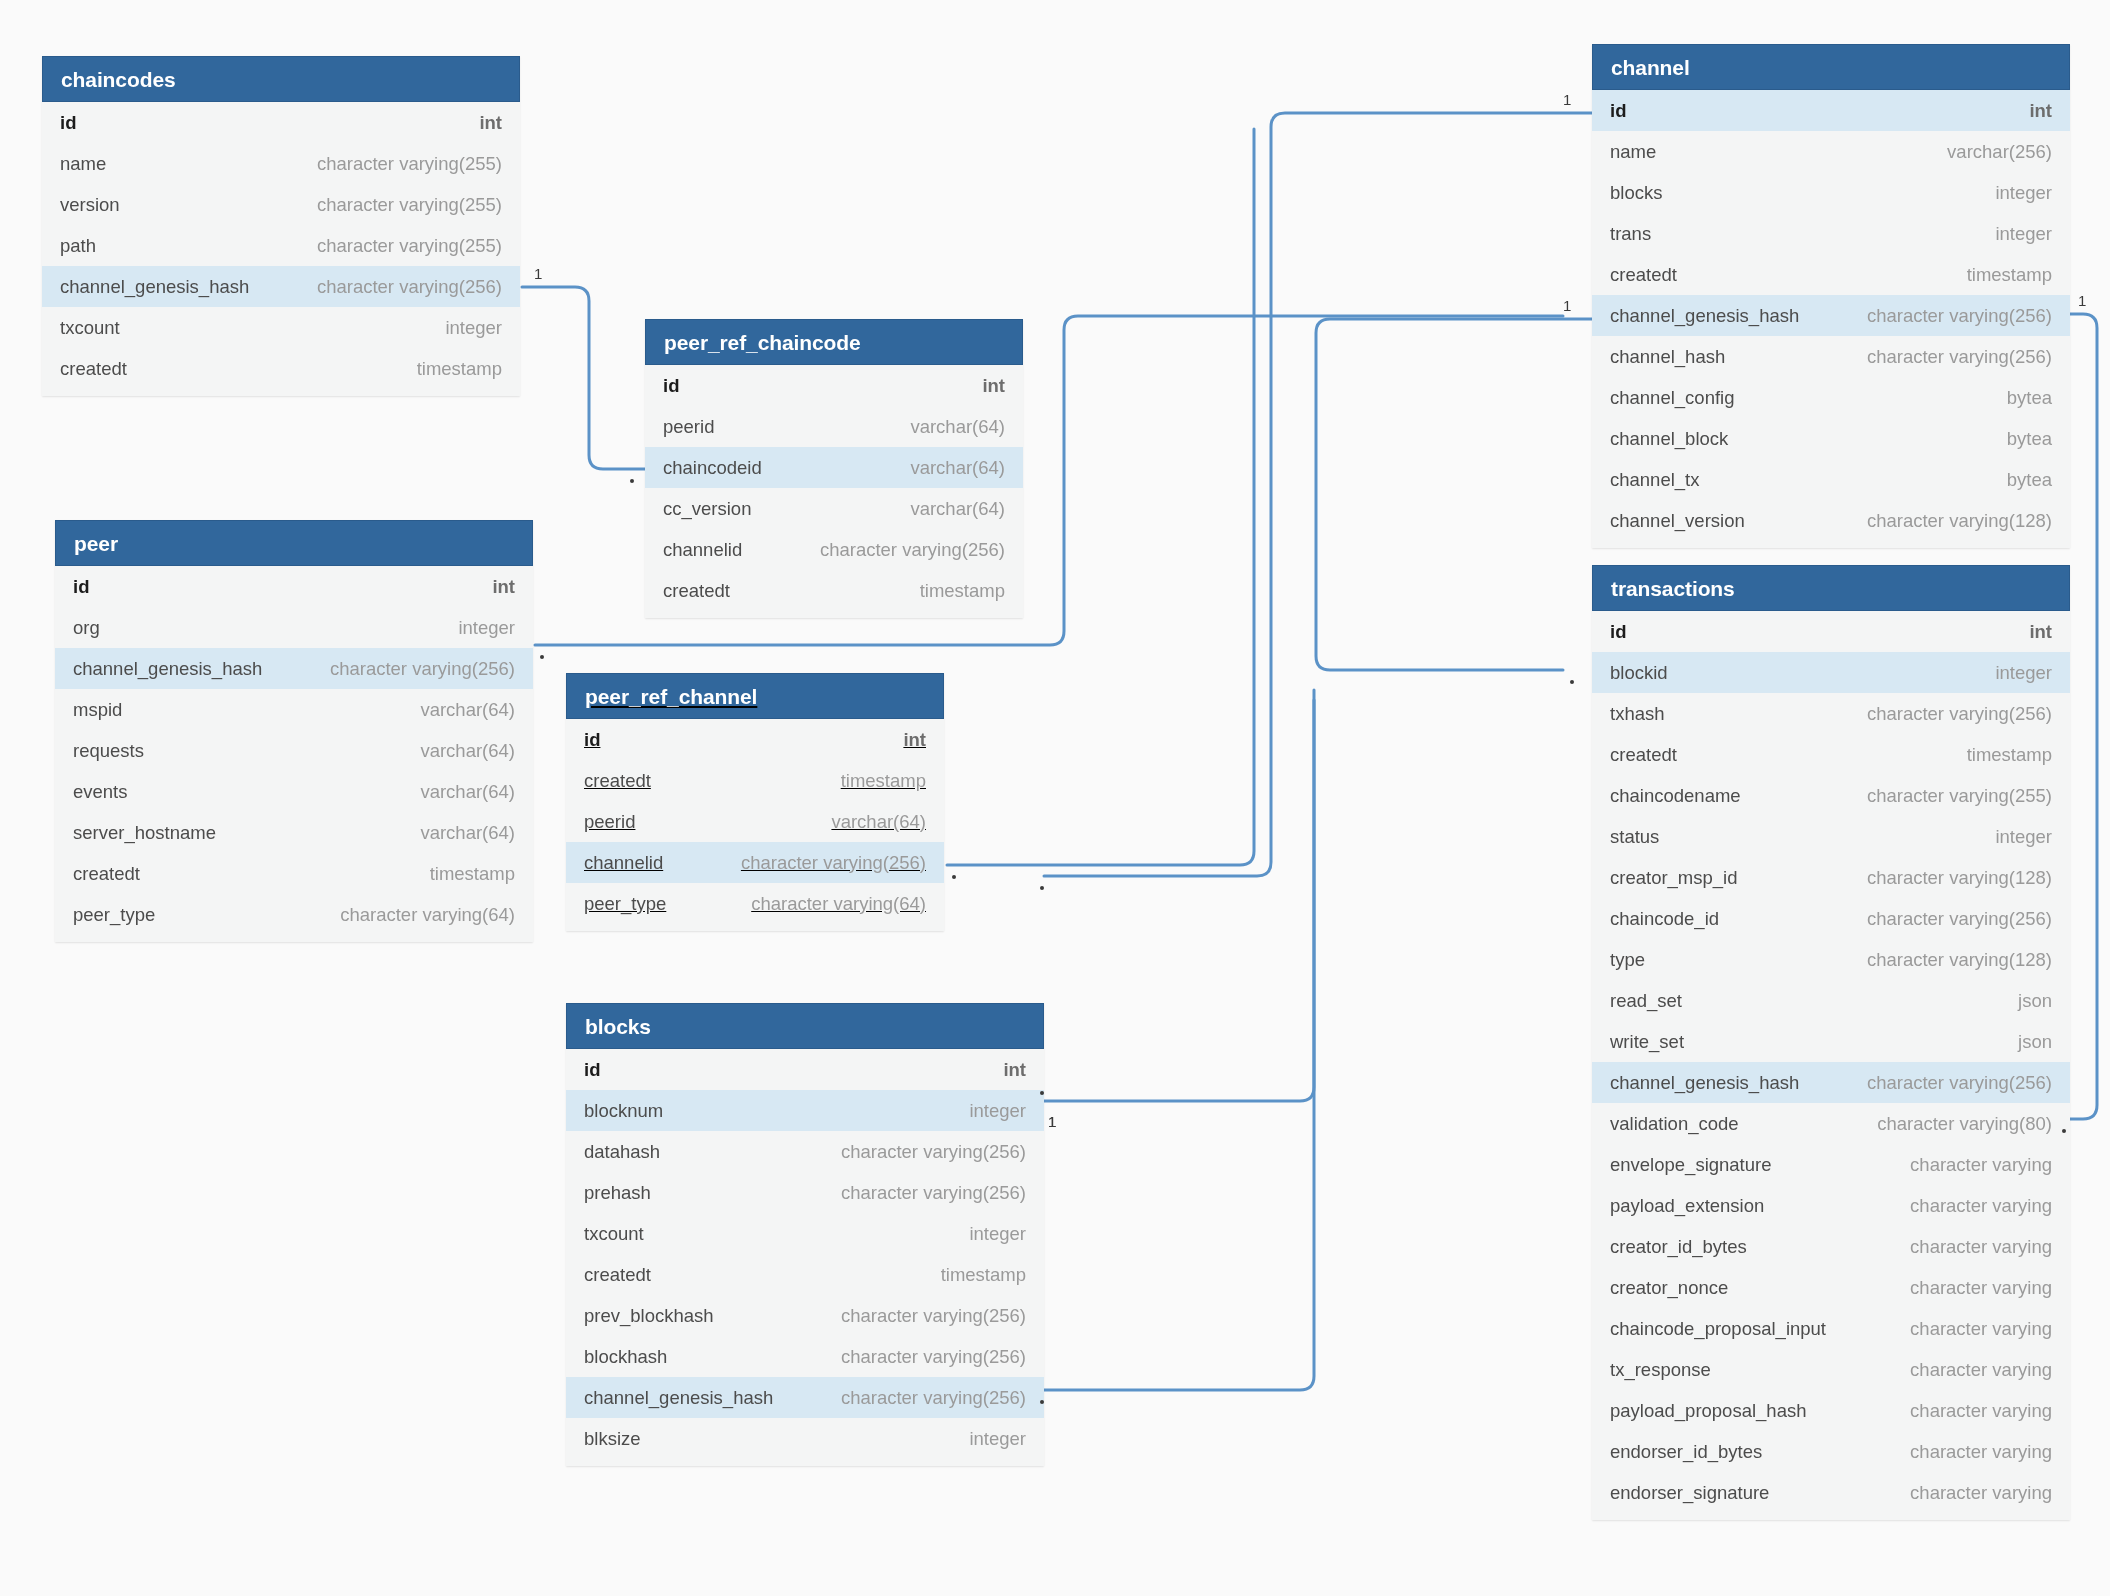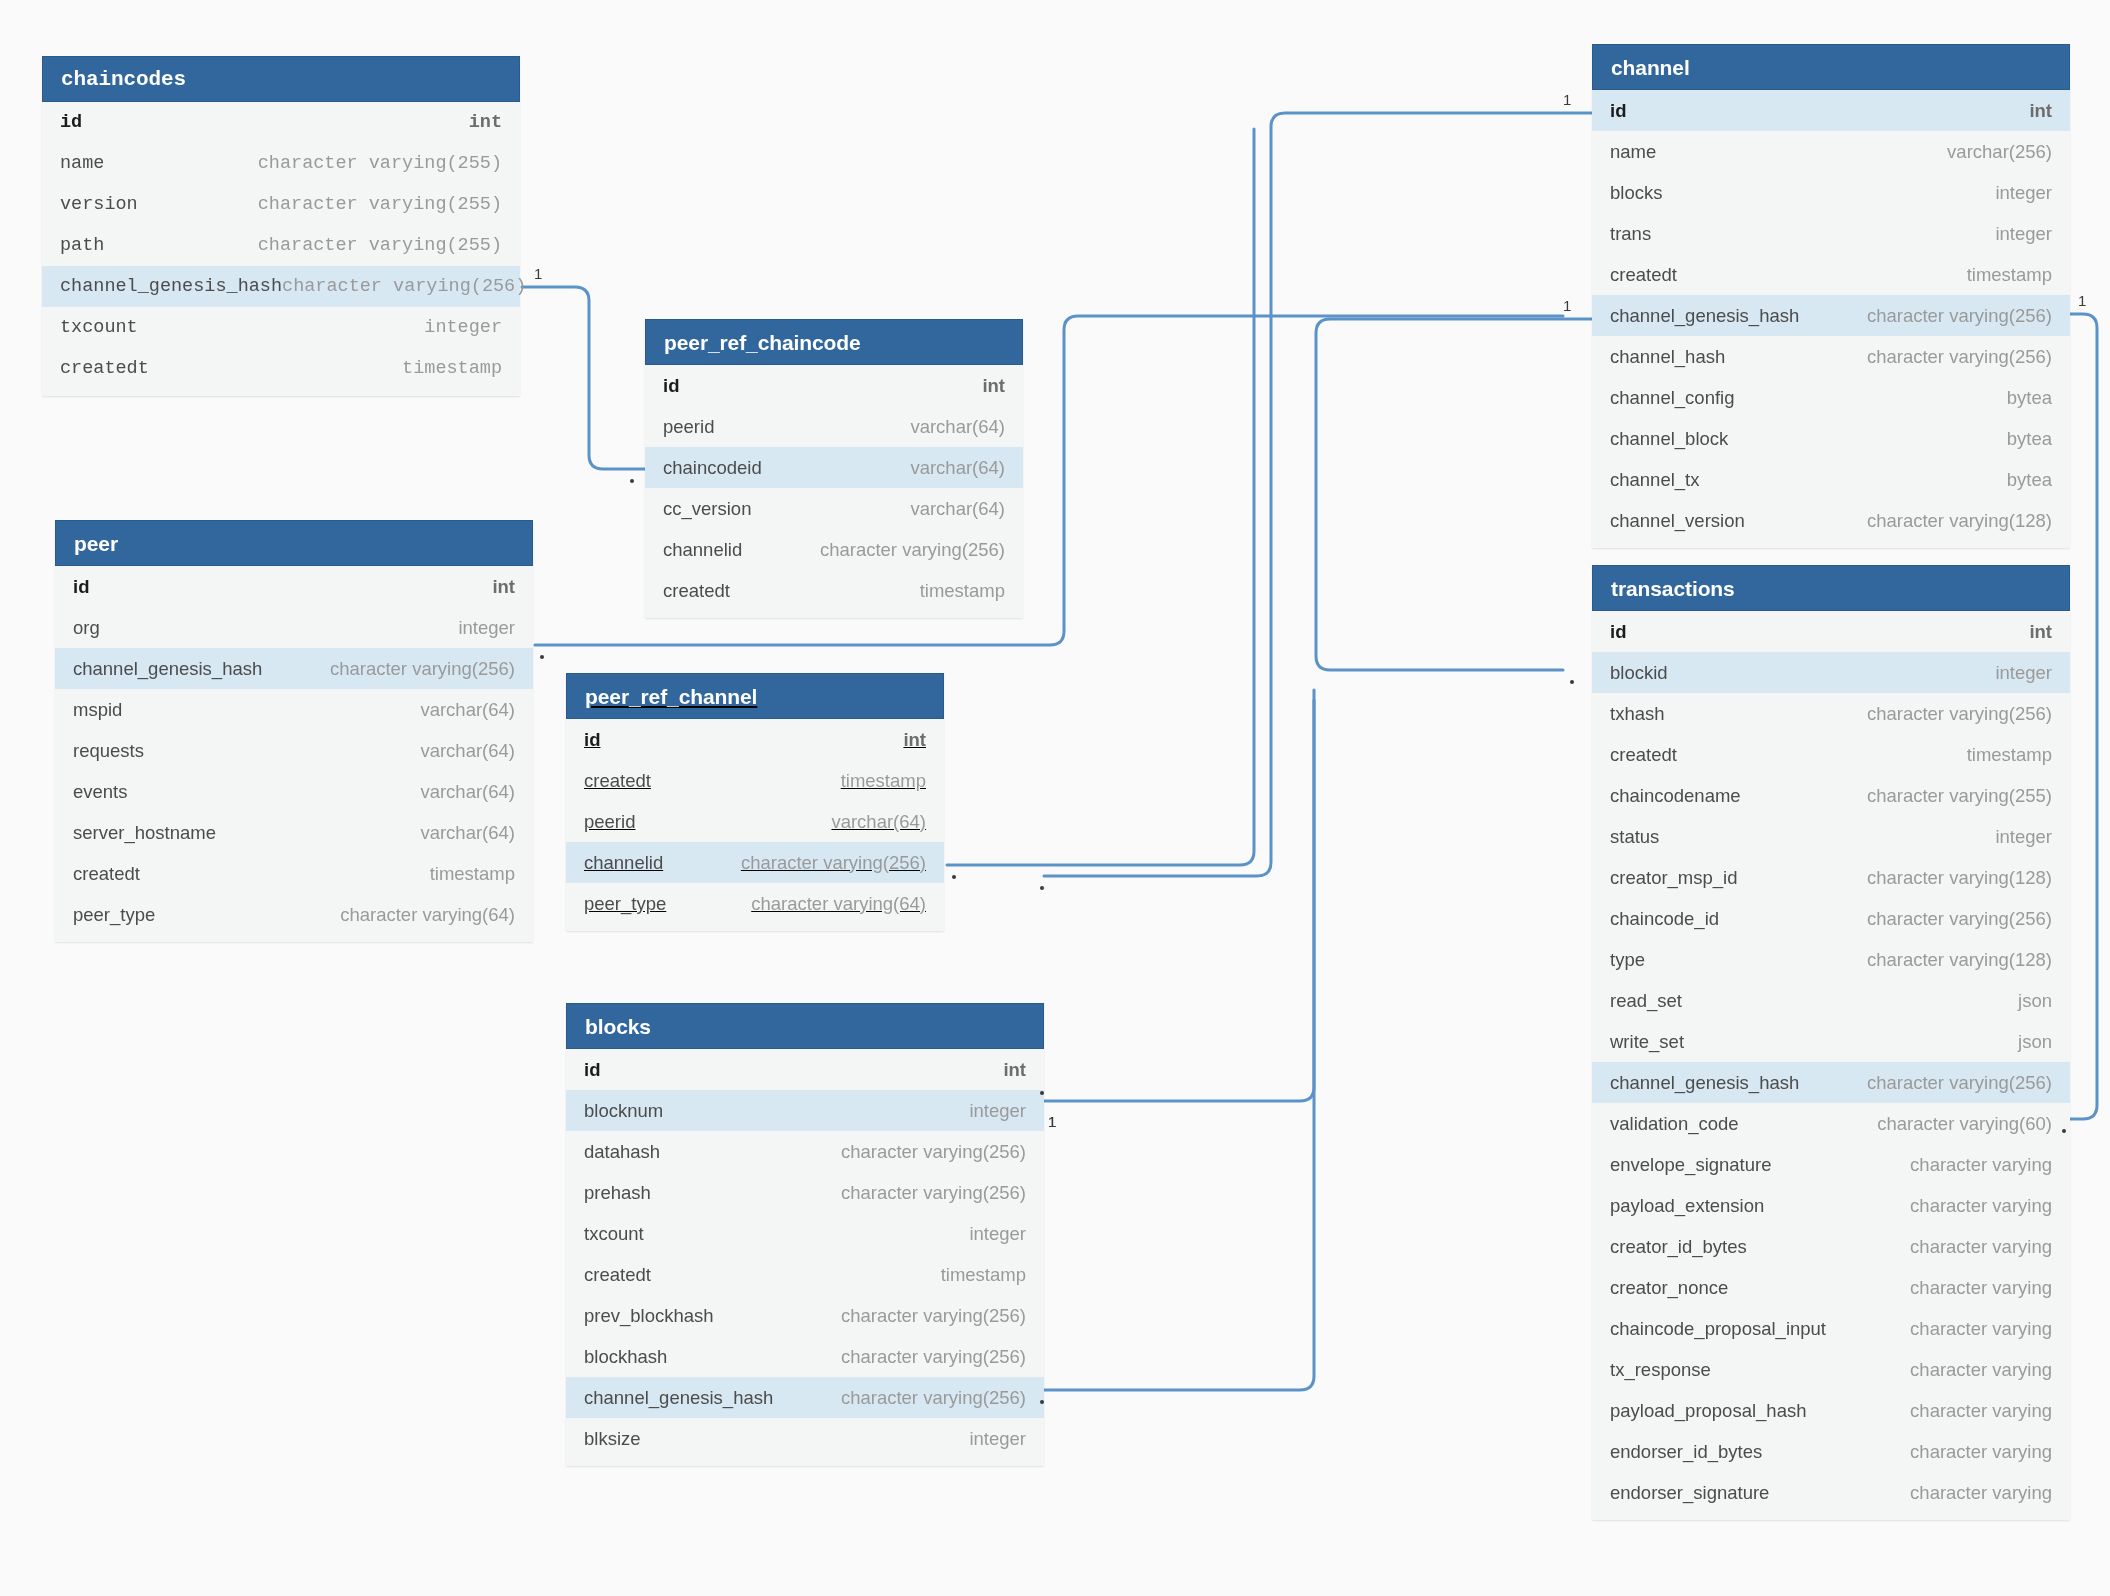--- a/index.html
+++ b/index.html
@@ -105,21 +105,21 @@
       <path d="M 535 645 L 1050 645 Q 1064 645 1064 631 L 1064 330 Q 1064 316 1078 316 L 1563 316" fill="none" stroke="#5b92c7" stroke-width="3" stroke-linecap="round"></path>
       <path d="M 1592 113 L 1285 113 Q 1271 113 1271 127 L 1271 862 Q 1271 876 1257 876 L 1044 876" fill="none" stroke="#5b92c7" stroke-width="3" stroke-linecap="round"></path>
       <path d="M 1592 319 L 1330 319 Q 1316 319 1316 333 L 1316 656 Q 1316 670 1330 670 L 1563 670" fill="none" stroke="#5b92c7" stroke-width="3" stroke-linecap="round"></path>
       <path d="M 947 865 L 1240 865 Q 1254 865 1254 851 L 1254 129" fill="none" stroke="#5b92c7" stroke-width="3" stroke-linecap="round"></path>
       <path d="M 1044 1101 L 1300 1101 Q 1314 1101 1314 1087 L 1314 690" fill="none" stroke="#5b92c7" stroke-width="3" stroke-linecap="round"></path>
       <path d="M 1044 1390 L 1300 1390 Q 1314 1390 1314 1376 L 1314 700" fill="none" stroke="#5b92c7" stroke-width="3" stroke-linecap="round"></path>
       <path d="M 2070 314 L 2083 314 Q 2097 314 2097 328 L 2097 1105 Q 2097 1119 2083 1119 L 2070 1119" fill="none" stroke="#5b92c7" stroke-width="3" stroke-linecap="round"></path>
     </svg>
 
   <div id="tables-layer">
-      <div class="table-card" style="left: 42px; top: 56px; width: 478px; font-family: Liberation Mono, monospace;">
+      <div class="table-card" style="left: 42px; top: 56px; width: 478px;">
         <div class="table-header">chaincodes</div>
         <div class="table-body">
           <div class="col-row pk">
             <span class="col-name">id</span>
             <span class="col-type">int</span>
           </div>
           <div class="col-row">
             <span class="col-name">name</span>
             <span class="col-type">character varying(255)</span>
           </div>
@@ -380,21 +380,21 @@
           <div class="col-row">
             <span class="col-name">write_set</span>
             <span class="col-type">json</span>
           </div>
           <div class="col-row highlight">
             <span class="col-name">channel_genesis_hash</span>
             <span class="col-type">character varying(256)</span>
           </div>
           <div class="col-row">
             <span class="col-name">validation_code</span>
-            <span class="col-type">character varying(60)</span>
+            <span class="col-type">character varying(80)</span>
           </div>
           <div class="col-row">
             <span class="col-name">envelope_signature</span>
             <span class="col-type">character varying</span>
           </div>
           <div class="col-row">
             <span class="col-name">payload_extension</span>
             <span class="col-type">character varying</span>
           </div>
           <div class="col-row">

